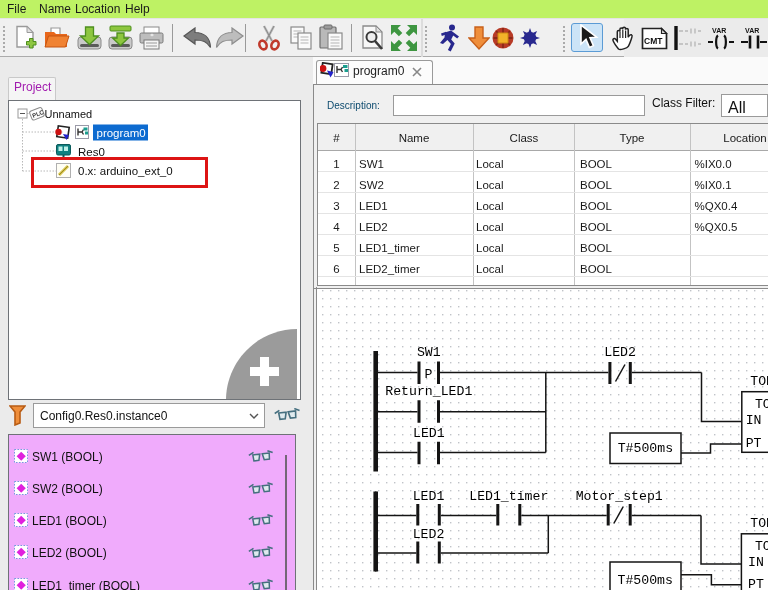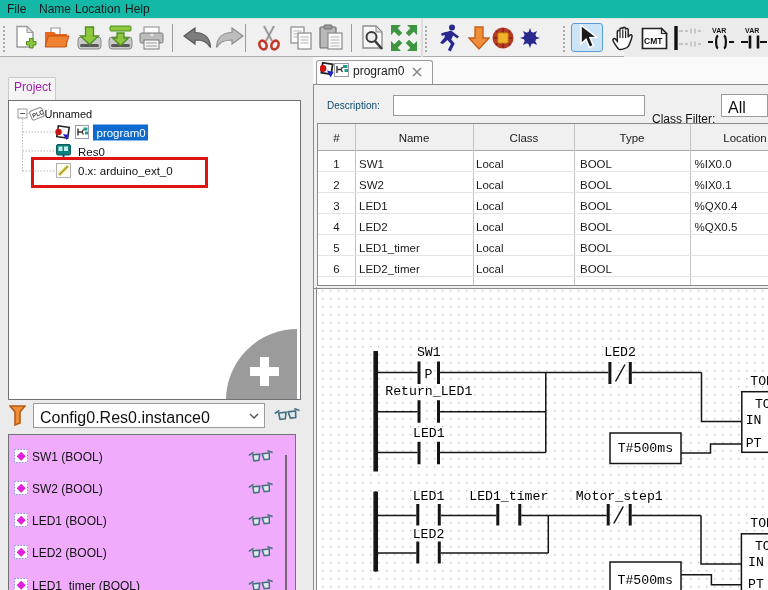--- a/index.html
+++ b/index.html
@@ -3,21 +3,21 @@
 <style>
 *{margin:0;padding:0;box-sizing:border-box}
 html,body{width:768px;height:590px;overflow:hidden}
 body{font-family:"Liberation Sans",sans-serif;position:relative;background:#ebebeb}
 .abs{position:absolute}
 svg{display:block}
 .mitem{position:absolute;top:2px;font-size:12px;color:#1a1a1a}
 </style></head>
 <body>
 
-<div class="abs" style="left:0;top:0;width:768px;height:19px;background:#14b8a6;border-bottom:1px solid #e4e4e4">
+<div class="abs" style="left:0;top:0;width:768px;height:19px;background:#bef264;border-bottom:1px solid #e4e4e4">
 <span class="mitem" style="left:7px">File</span>
 <span class="mitem" style="left:39px">Name</span>
 <span class="mitem" style="left:75px">Location</span>
 <span class="mitem" style="left:125px">Help</span>
 </div>
 
 <div class="abs" id="toolbar" style="left:0;top:19px;width:624px;height:38px;background:#f0f0f0;border-bottom:1px solid #ababab">
 
 <svg class="abs" style="left:2px;top:5px" width="5" height="30">
       <path d="M2 2v28" stroke="#aaa" stroke-width="2" stroke-dasharray="2 2"></path>
@@ -233,21 +233,21 @@
 <path d="M35 29h9v10h10v9H44v10h-9V48H25v-9h10z" fill="#fff"></path>
 </svg>
 </div>
 
 <div class="abs" style="left:31px;top:157px;width:177px;height:31px;border:3.4px solid #dd1414"></div>
 
 <svg class="abs" style="left:9px;top:404px" width="17" height="22" viewBox="0 0 17 22">
 <path d="M1 2h15l-5 6v11l-5 2V8z" fill="#ef8e3a" stroke="#b85c14" stroke-width="1.6"></path>
 </svg>
 <div class="abs" style="left:33px;top:403px;width:232px;height:25px;background:#fff;border:1px solid #9a9a9a">
-<span style="position:absolute;left:6px;top:5px;font-size:16px;color:#111">Config0.Res0.instance0</span>
+<span style="position:absolute;left:6px;top:5px;font-size:12px;color:#111">Config0.Res0.instance0</span>
 <svg style="position:absolute;right:5px;top:9px" width="10" height="7">
       <path d="M1 1l4 4 4-4" stroke="#555" stroke-width="1.4" fill="none"></path>
     </svg>
 </div>
 <svg class="abs" style="left:274px;top:408px" width="27" height="15" viewBox="0 0 27 15">
 <g stroke="#456f7f" stroke-width="1.6" fill="#dfeaee" transform="rotate(-7 13 7)">
 <path d="M1 4l5-2.5M26 4l-5-2.5" fill="none"></path>
 <path d="M5 4h7.5l-1.7 6.5h-5.3zM14.5 4h7.5l-.6 6.5h-5.4z"></path>
 </g>
 </svg>
@@ -296,21 +296,21 @@
 <rect x="10.5" y="6" width="3.5" height="3" fill="#1b9e8f"></rect>
 </svg>
 <span class="abs" style="left:353px;top:64px;font-size:12px;color:#222">program0</span>
 <svg class="abs" style="left:412px;top:67px" width="10" height="10">
     <path d="M1 1l8 8M9 1l-8 8" stroke="#888" stroke-width="1.6"></path>
   </svg>
 
 <div class="abs" id="rightcontent" style="left:313px;top:84px;width:455px;height:506px;background:#f0f0f0;border-top:1px solid #8a8a8a;border-left:1px solid #8a8a8a"></div>
 <span class="abs" style="left:327px;top:100px;font-size:10px;color:#0c4a6e">Description:</span>
 <div class="abs" style="left:393px;top:95px;width:252px;height:21px;background:#fff;border:1px solid #9a9a9a"></div>
-<span class="abs" style="left:652px;top:112px;font-size:12px;color:#111">Class Filter:</span>
+<span class="abs" style="left:652px;top:96px;font-size:12px;color:#111">Class Filter:</span>
 <div class="abs" style="left:721px;top:94px;width:47px;height:23px;background:#fff;border:1px solid #9a9a9a"></div>
 <span class="abs" style="left:728px;top:99px;font-size:16px;color:#111">All</span>
 
 <svg class="abs" style="left:317px;top:123px" width="451" height="163" viewBox="0 0 451 163">
 <rect x="0.5" y="0.5" width="452" height="162" fill="#fff" stroke="#8a8a8a"></rect>
 <rect x="1" y="1" width="451" height="26.5" fill="#f0f0f0"></rect>
 <path d="M1 27.5h451" stroke="#a8a8a8"></path>
 <g stroke="#c3c3c3">
 <path d="M38.5 1v161M156.5 1v161M257.5 1v161M373.5 1v161"></path>
 </g>

